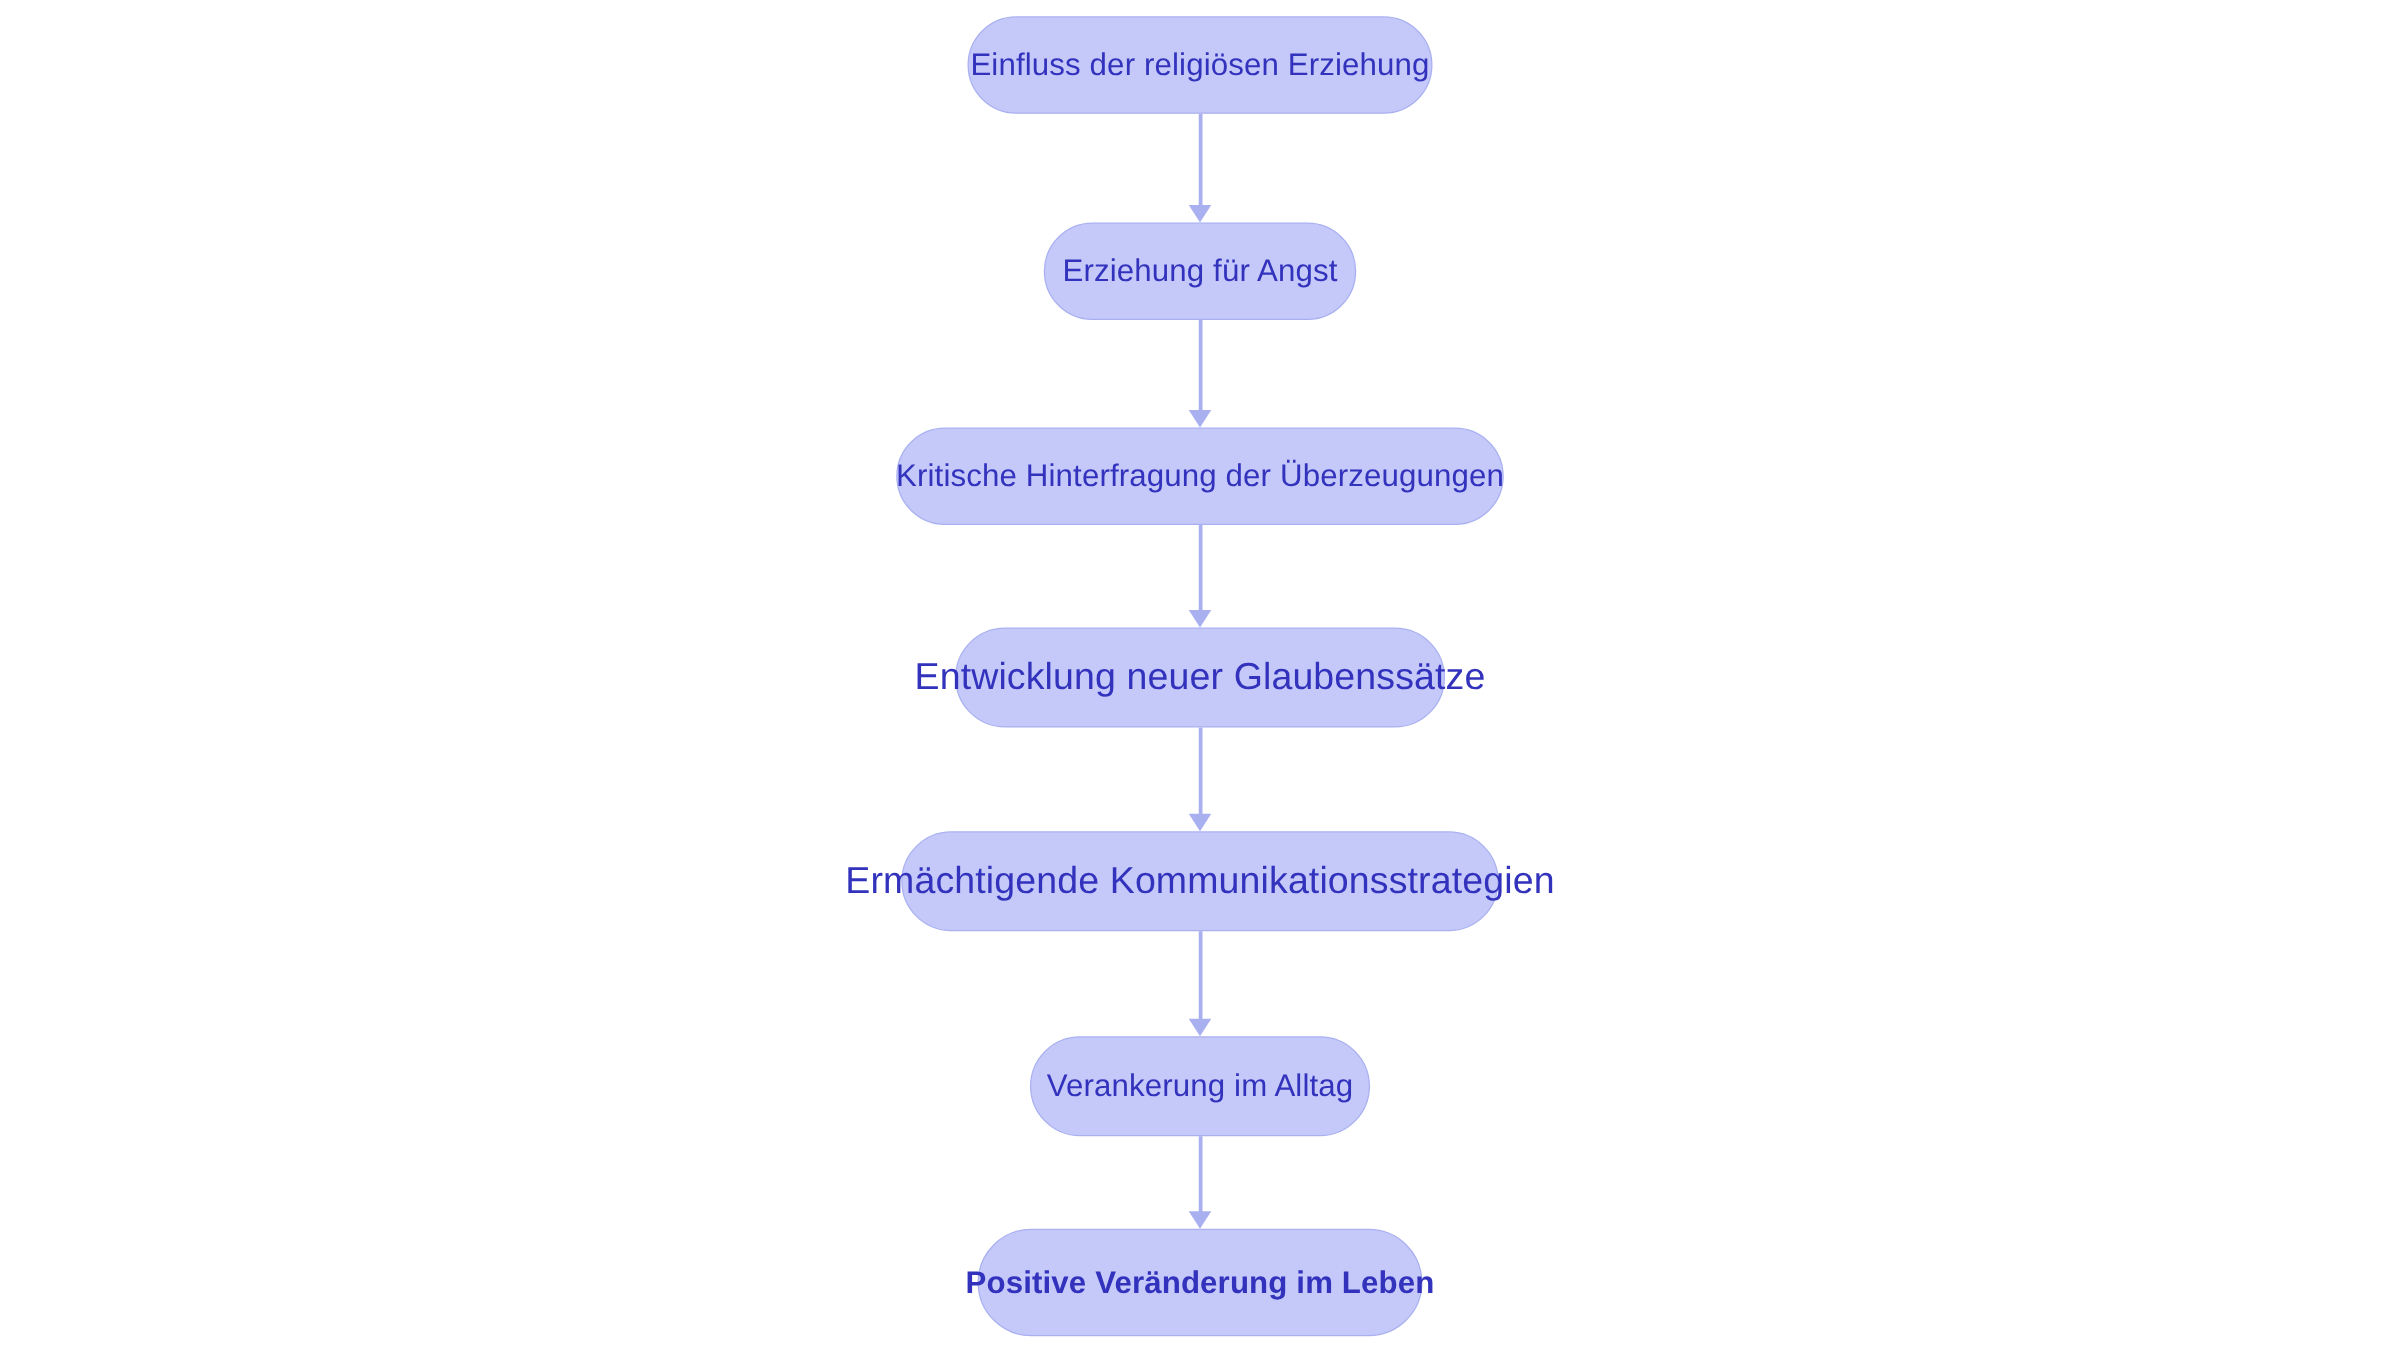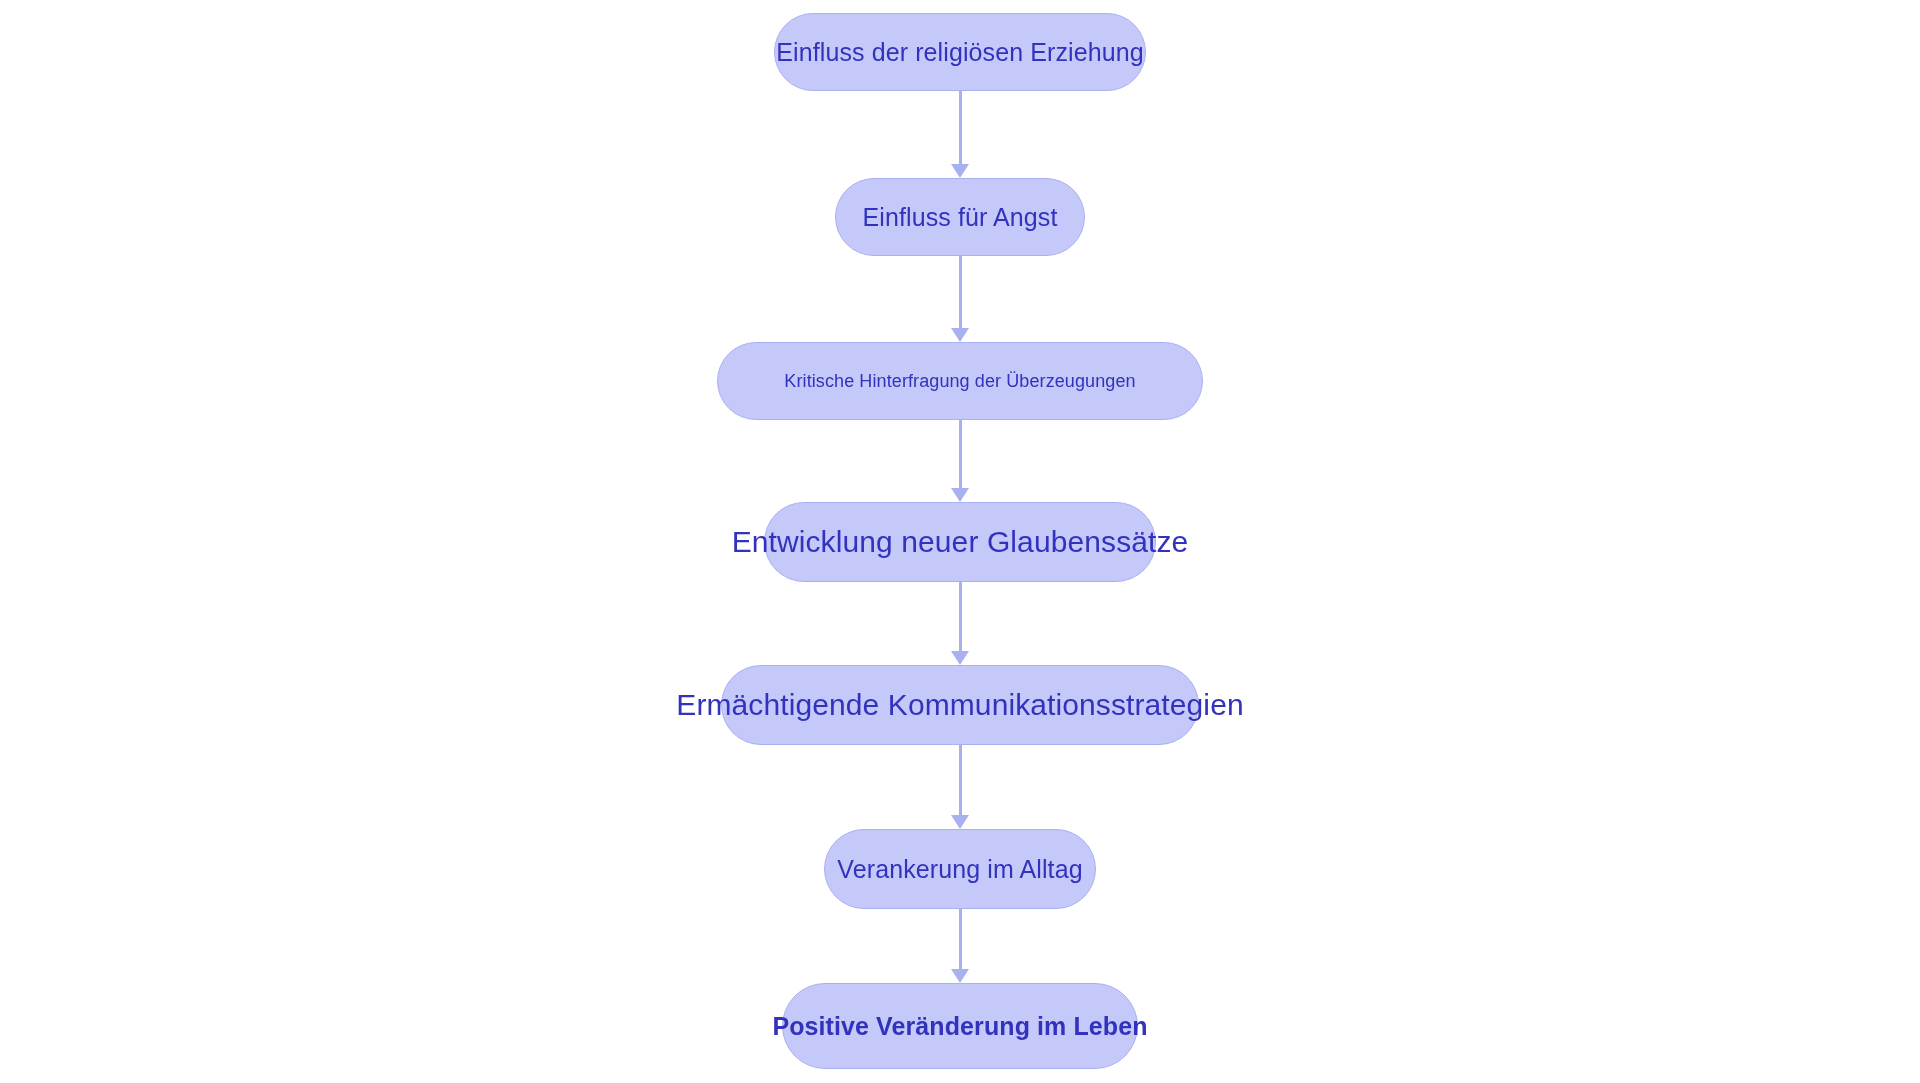--- a/index.html
+++ b/index.html
@@ -50,21 +50,21 @@
 
   .node-label {
     display: block;
     padding: 0 22px;
     line-height: 1.15;
   }
 
   
   .n0 { width: 372px; height: 78px; font-size: 25px; margin-top: 13px; }
   .n1 { width: 250px; height: 78px; font-size: 25px; }
-  .n2 { width: 486px; height: 78px; font-size: 18px; text-align: right; }
+  .n2 { width: 486px; height: 78px; font-size: 25px; text-align: right; }
   .n3 { width: 392px; height: 80px; font-size: 30px; }
   .n4 { width: 478px; height: 80px; font-size: 30px; }
   .n5 { width: 272px; height: 80px; font-size: 25px; }
   .n6 { width: 356px; height: 86px; font-size: 25px; font-weight: bold; }
 
   .connector {
     position: relative;
     width: 18px;
     flex: 0 0 auto;
     display: flex;
@@ -103,21 +103,21 @@
     <div class="node n0">
       <span class="node-label">Einfluss der religiösen Erziehung</span>
     </div>
 
     <div class="connector c0">
       <div class="conn-line"></div>
       <div class="conn-head"></div>
     </div>
 
     <div class="node n1">
-      <span class="node-label">Einfluss für Angst</span>
+      <span class="node-label">Erziehung für Angst</span>
     </div>
 
     <div class="connector c1">
       <div class="conn-line"></div>
       <div class="conn-head"></div>
     </div>
 
     <div class="node n2">
       <span class="node-label">Kritische Hinterfragung der Überzeugungen</span>
     </div>

